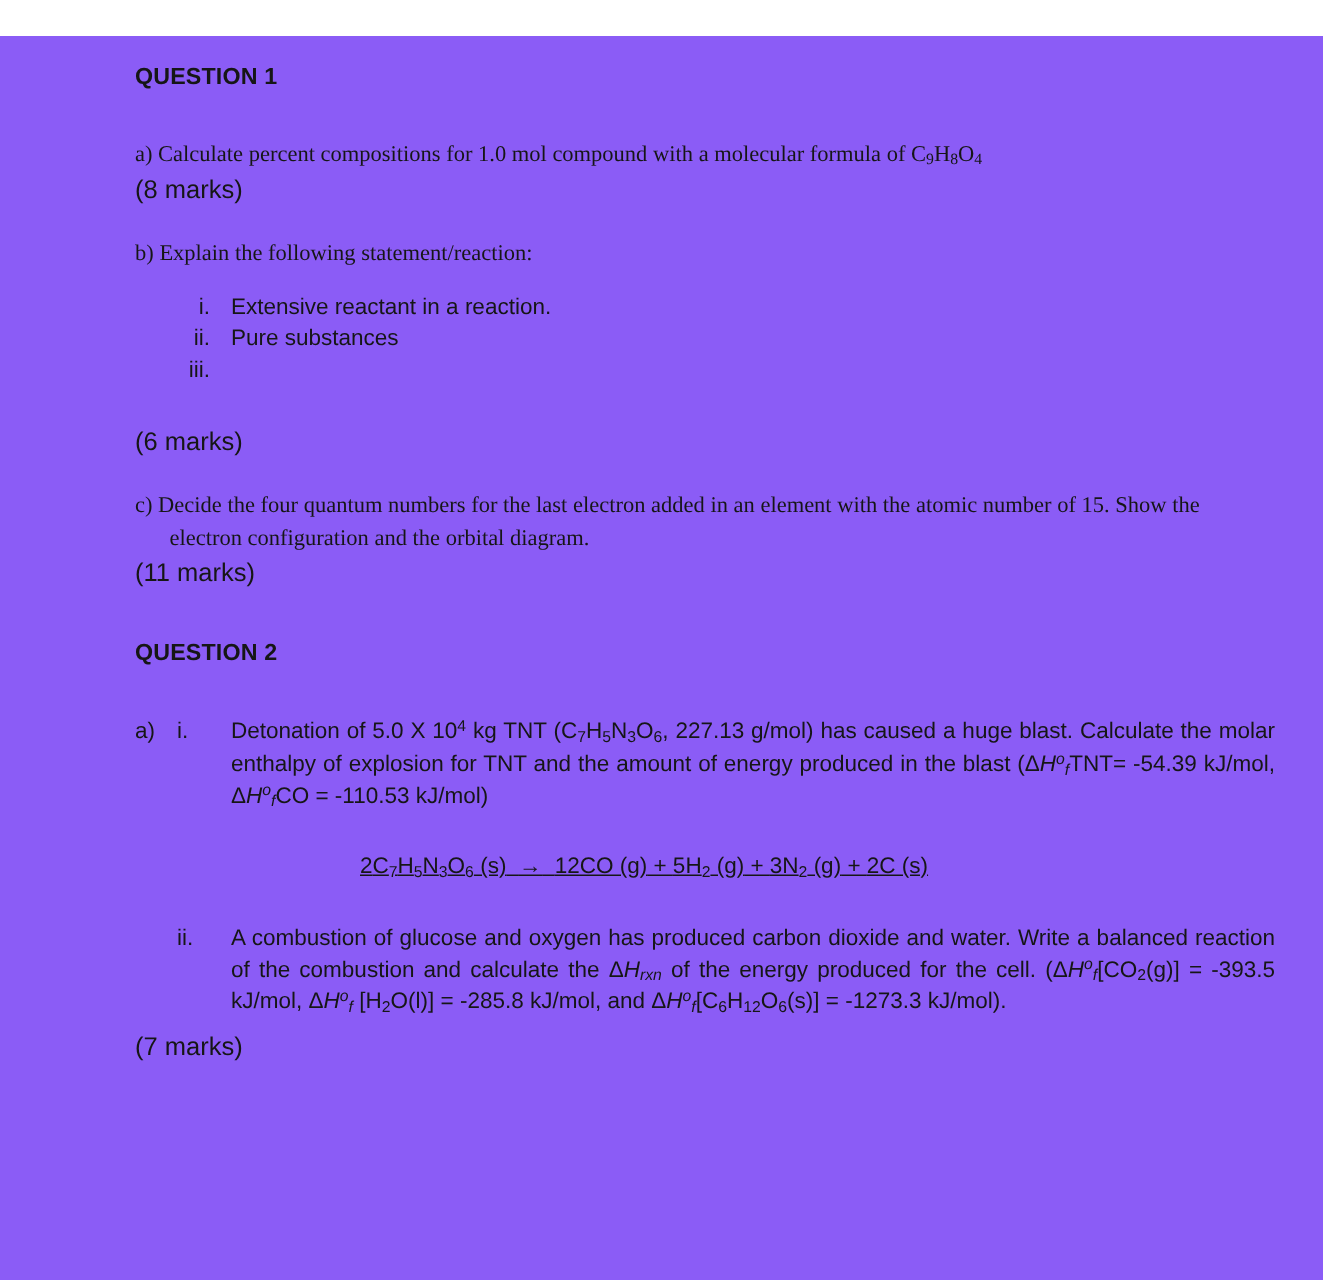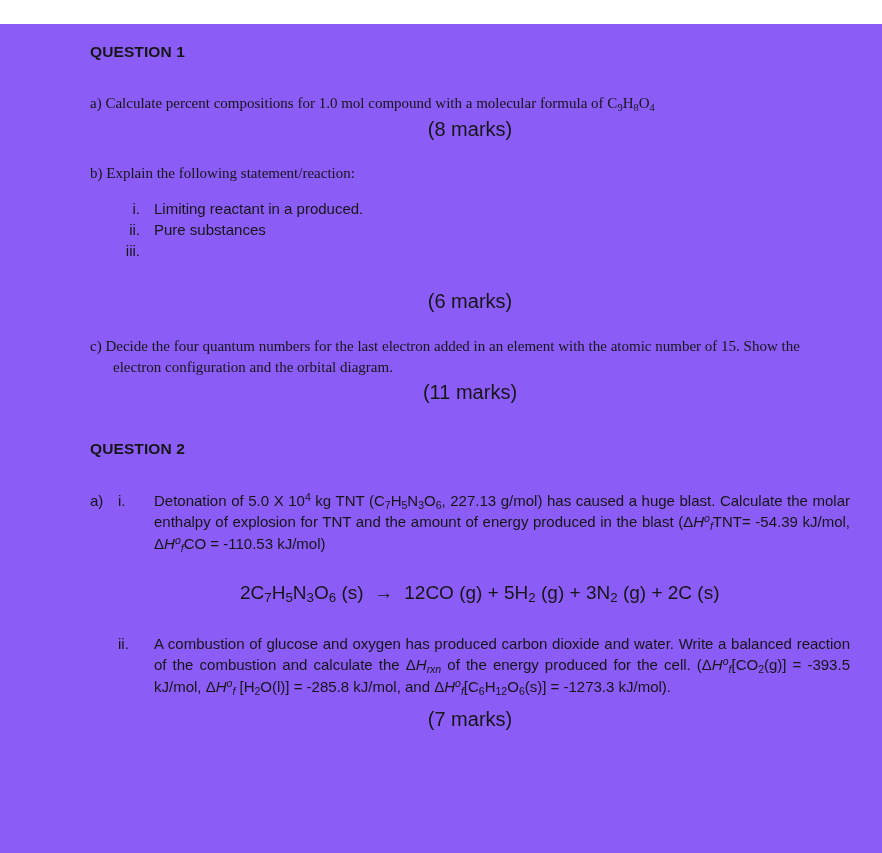--- a/index.html
+++ b/index.html
@@ -42,22 +42,22 @@
   .para {
     font-size: 15px;
     line-height: 1.42;
     font-family: Liberation Serif, serif;
   }
   .hang {
     padding-left: 23px;
     text-indent: -23px;
   }
   .marks {
-    font-size: 20px;
-    text-align: center;
+    font-size: 17px;
+    text-align: left;
     line-height: 1.42;
   }
 
   
   .roman-list {
     margin: 0;
     padding: 0;
     list-style: none;
   }
   .roman-list li {
@@ -86,23 +86,24 @@
   .q2item .rn2 {
     flex: 0 0 auto;
     width: 36px;
   }
   .q2item .body {
     flex: 1 1 auto;
     text-align: justify;
   }
 
   .equation {
-    font-size: 19px;
+    font-size: 15px;
     line-height: 1.42;
     padding-left: 150px;
+    text-decoration: underline;
   }
 
   
   sub {
     font-size: 0.70em;
     line-height: 0;
     vertical-align: -0.24em;
   }
   sup {
     font-size: 0.70em;
@@ -140,21 +141,21 @@
     <div class="para hang">
       <span>b)</span>
       <span>Explain the following statement/reaction:</span>
     </div>
 
     <div class="sp-c"></div>
 
     <ul class="roman-list">
       <li>
         <span class="rn">i.</span>
-        <span>Limiting reactant in a produced.</span>
+        <span>Extensive reactant in a reaction.</span>
       </li>
       <li>
         <span class="rn">ii.</span>
         <span>Pure substances</span>
       </li>
       <li>
         <span class="rn">iii.</span>
       </li>
     </ul>
 

